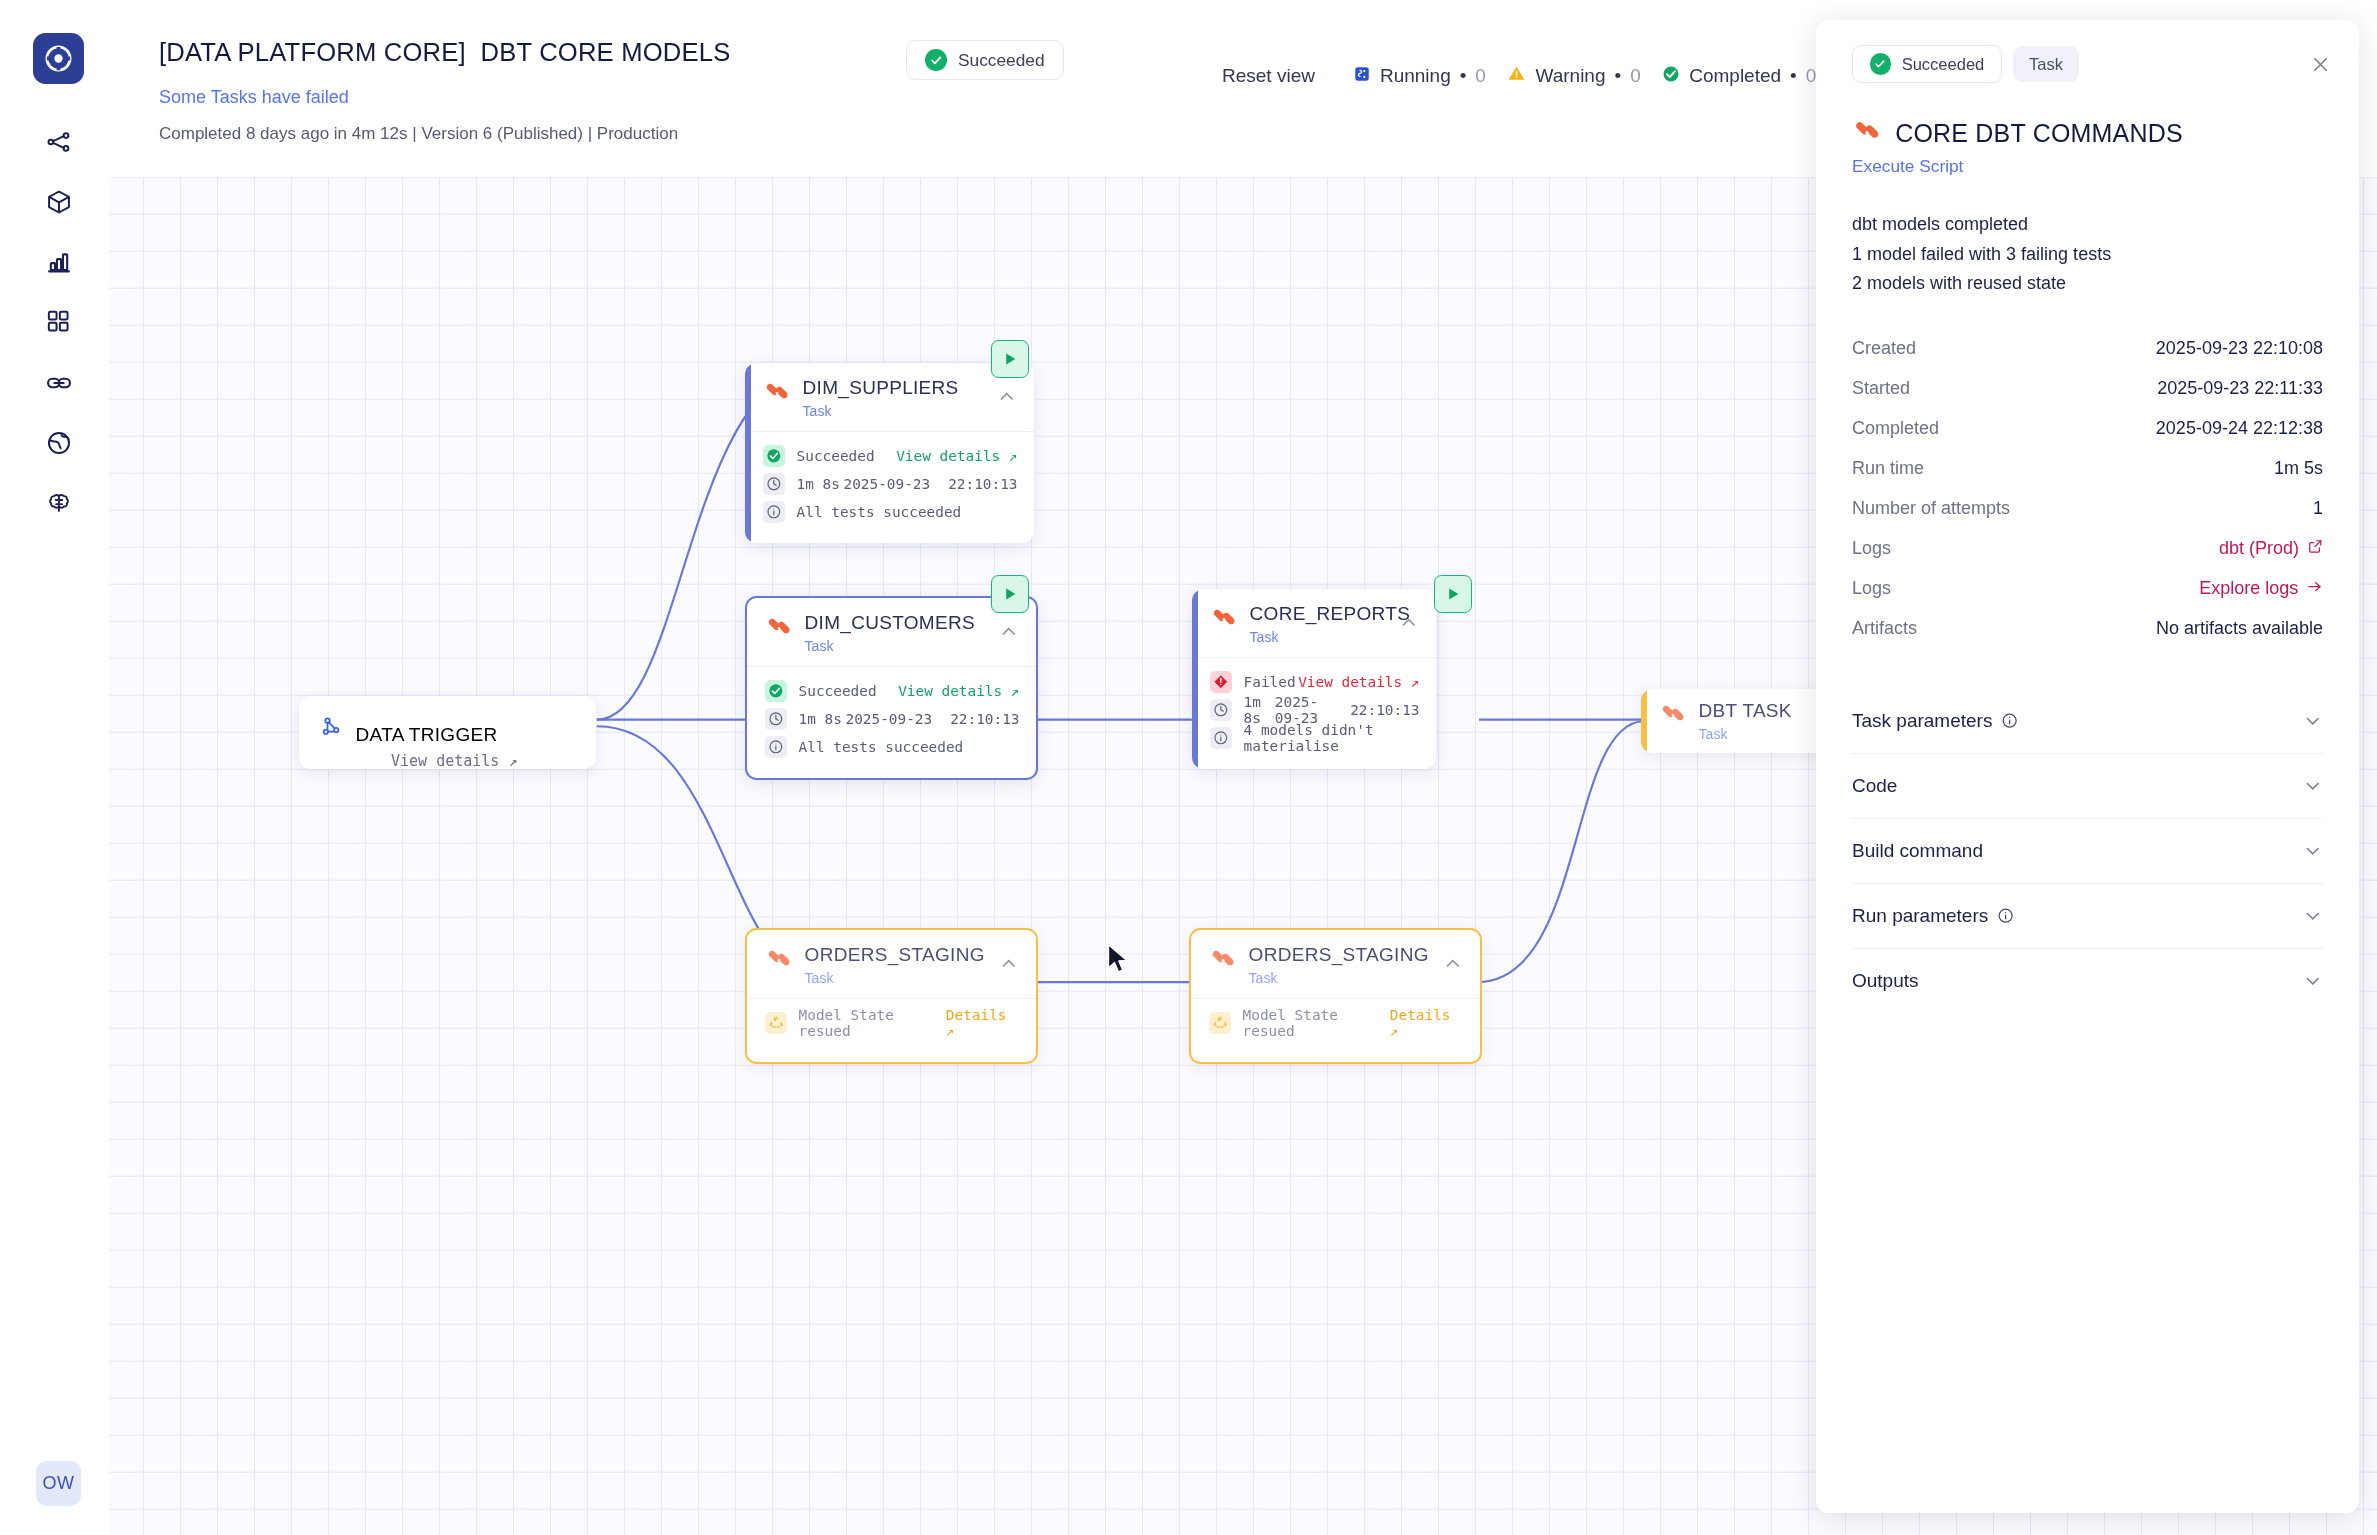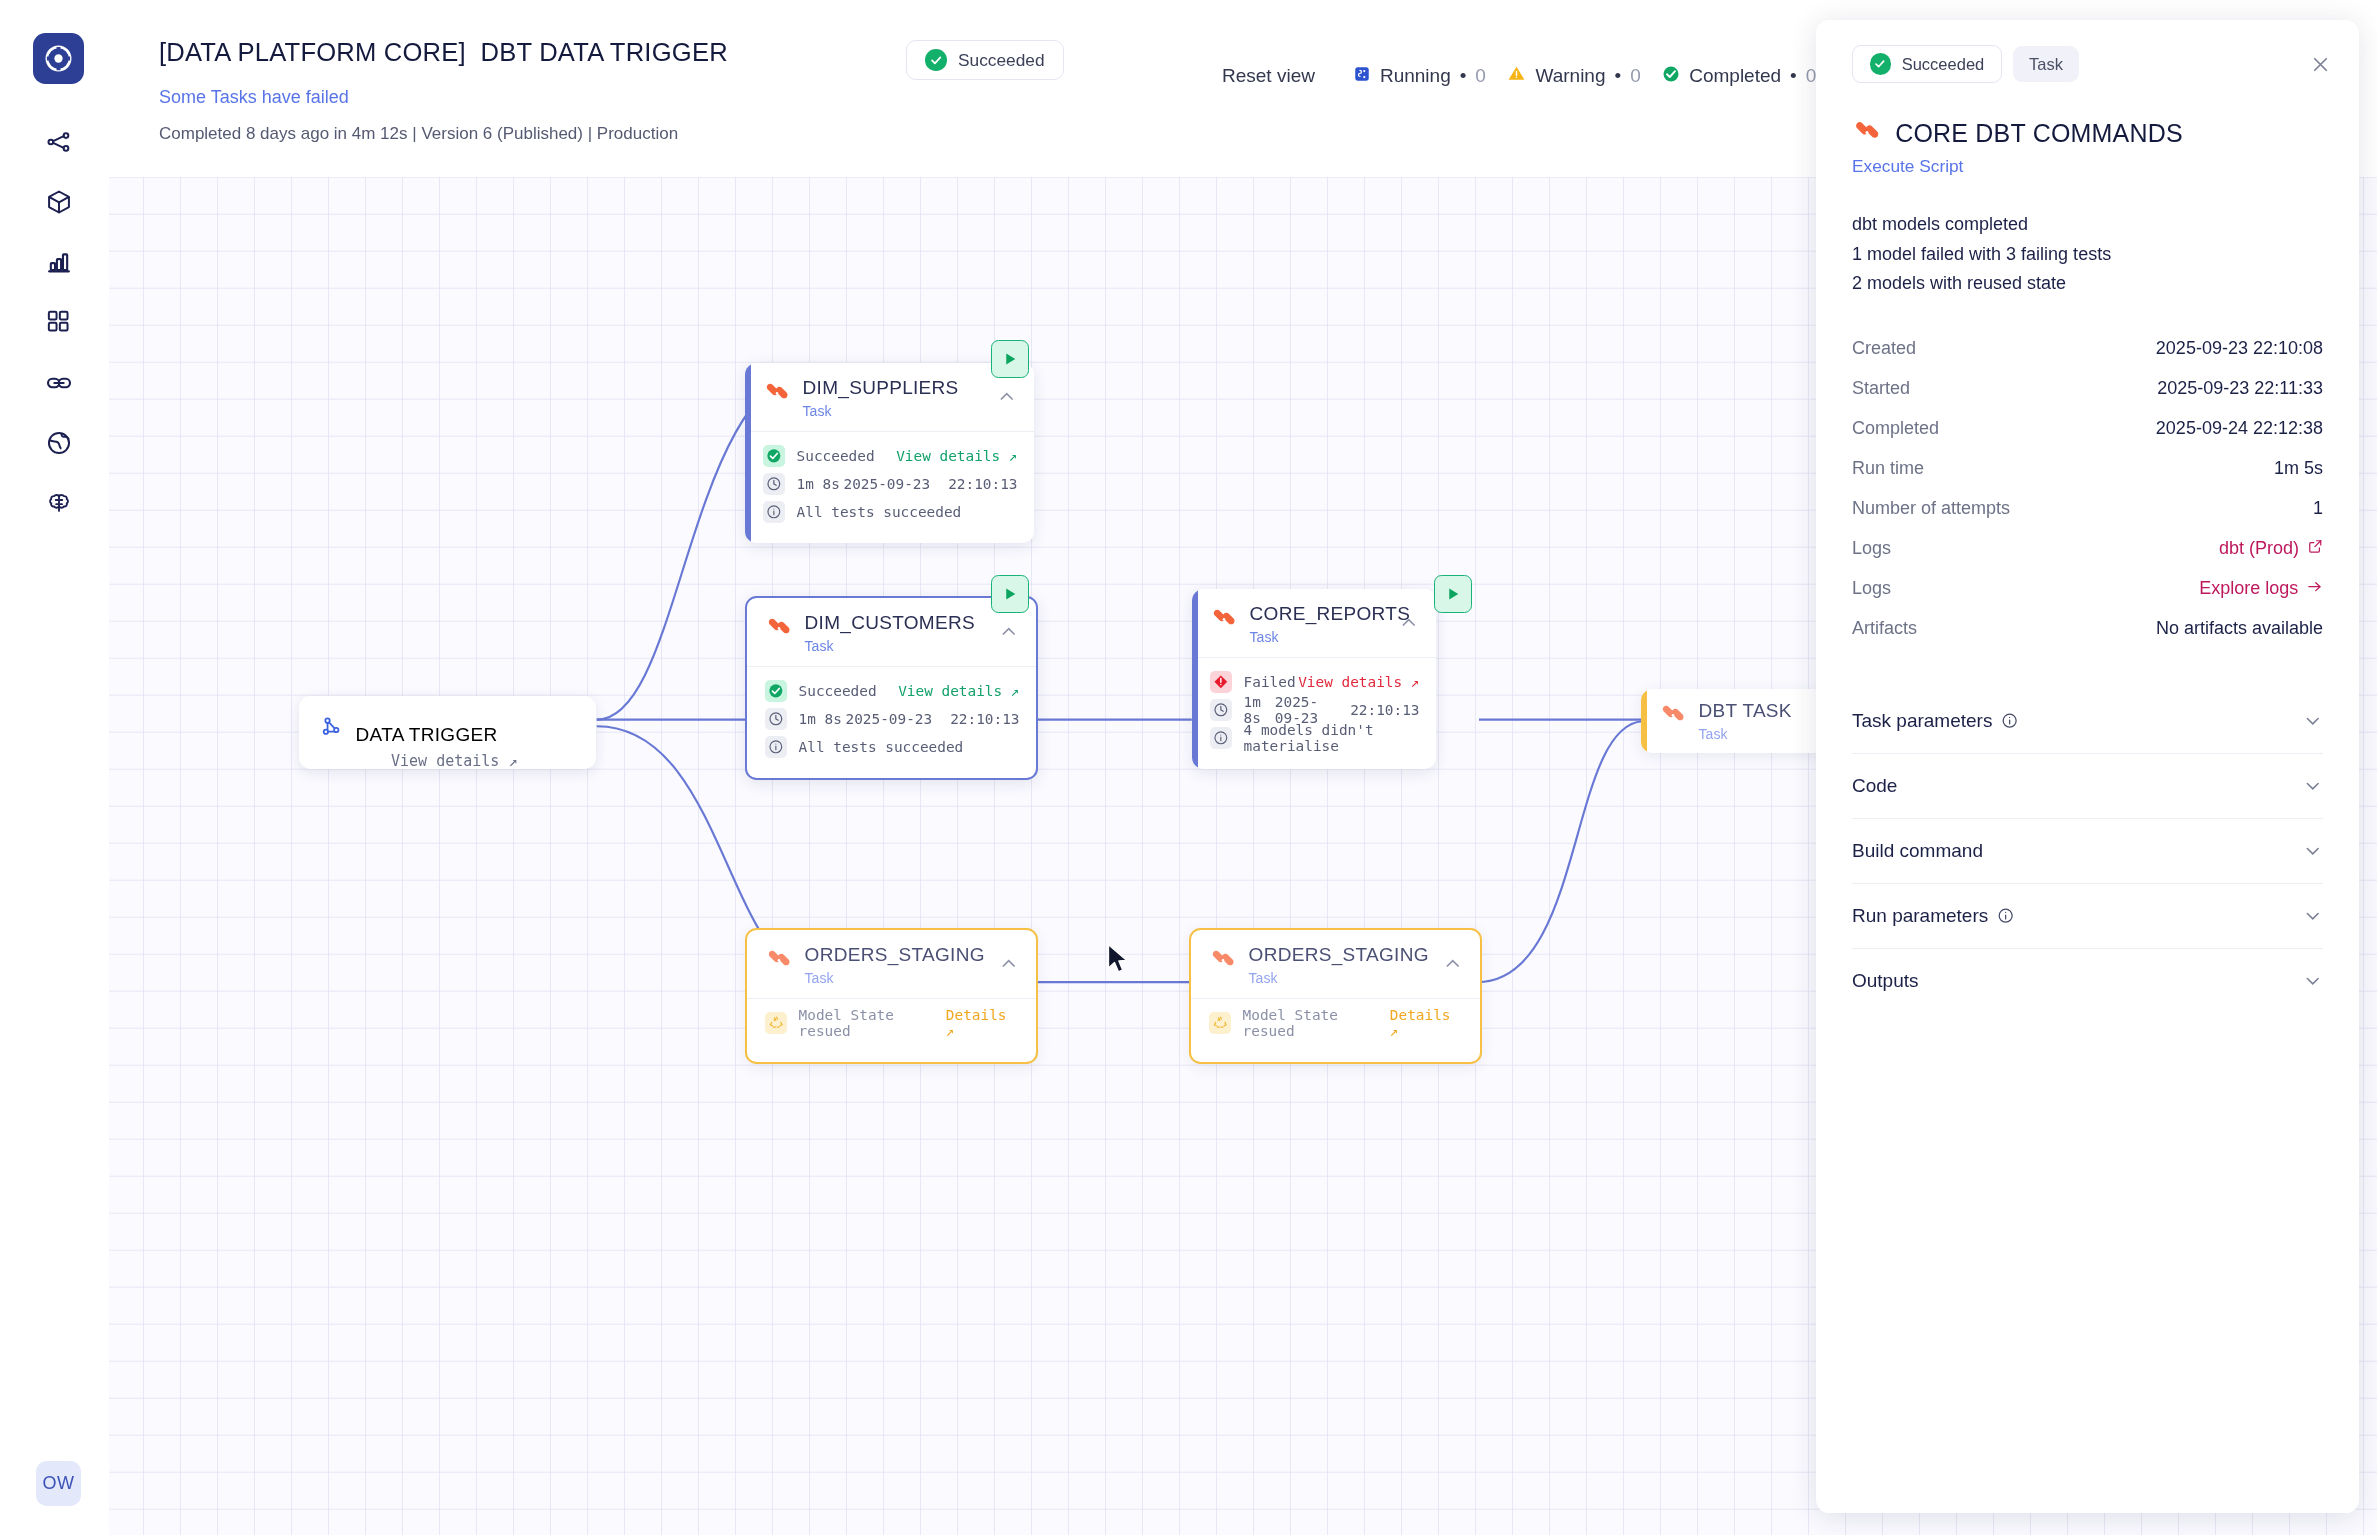--- a/index.html
+++ b/index.html
@@ -200,21 +200,21 @@
       <path d="M9.2 9.4h1.6M13.2 9.4h1.6M9.6 13h1.2M13.4 13h1.2"></path>
     </svg>
   </div>
 
   <div class="avatar">OW</div>
 </div>
 
 <div id="topbar">
   <div class="title">
     <span>[DATA PLATFORM CORE]</span>&nbsp;
-    <span>DBT DATA TRIGGER</span>
+    <span>DBT CORE MODELS</span>
   </div>
   <div class="subtitle">Some Tasks have failed</div>
   <div class="meta">Completed 8 days ago in 4m 12s | Version 6 (Published) | Production</div>
 
   <div class="pill-status">
     <span class="dot-green">
       <svg width="12.4" height="12.4" viewBox="0 0 24 24" fill="none" stroke="#fff" stroke-width="3.4" stroke-linecap="round" stroke-linejoin="round">
           <path d="M4 12.5 L9.5 18 L20 6.5"></path>
         </svg>
     </span>

